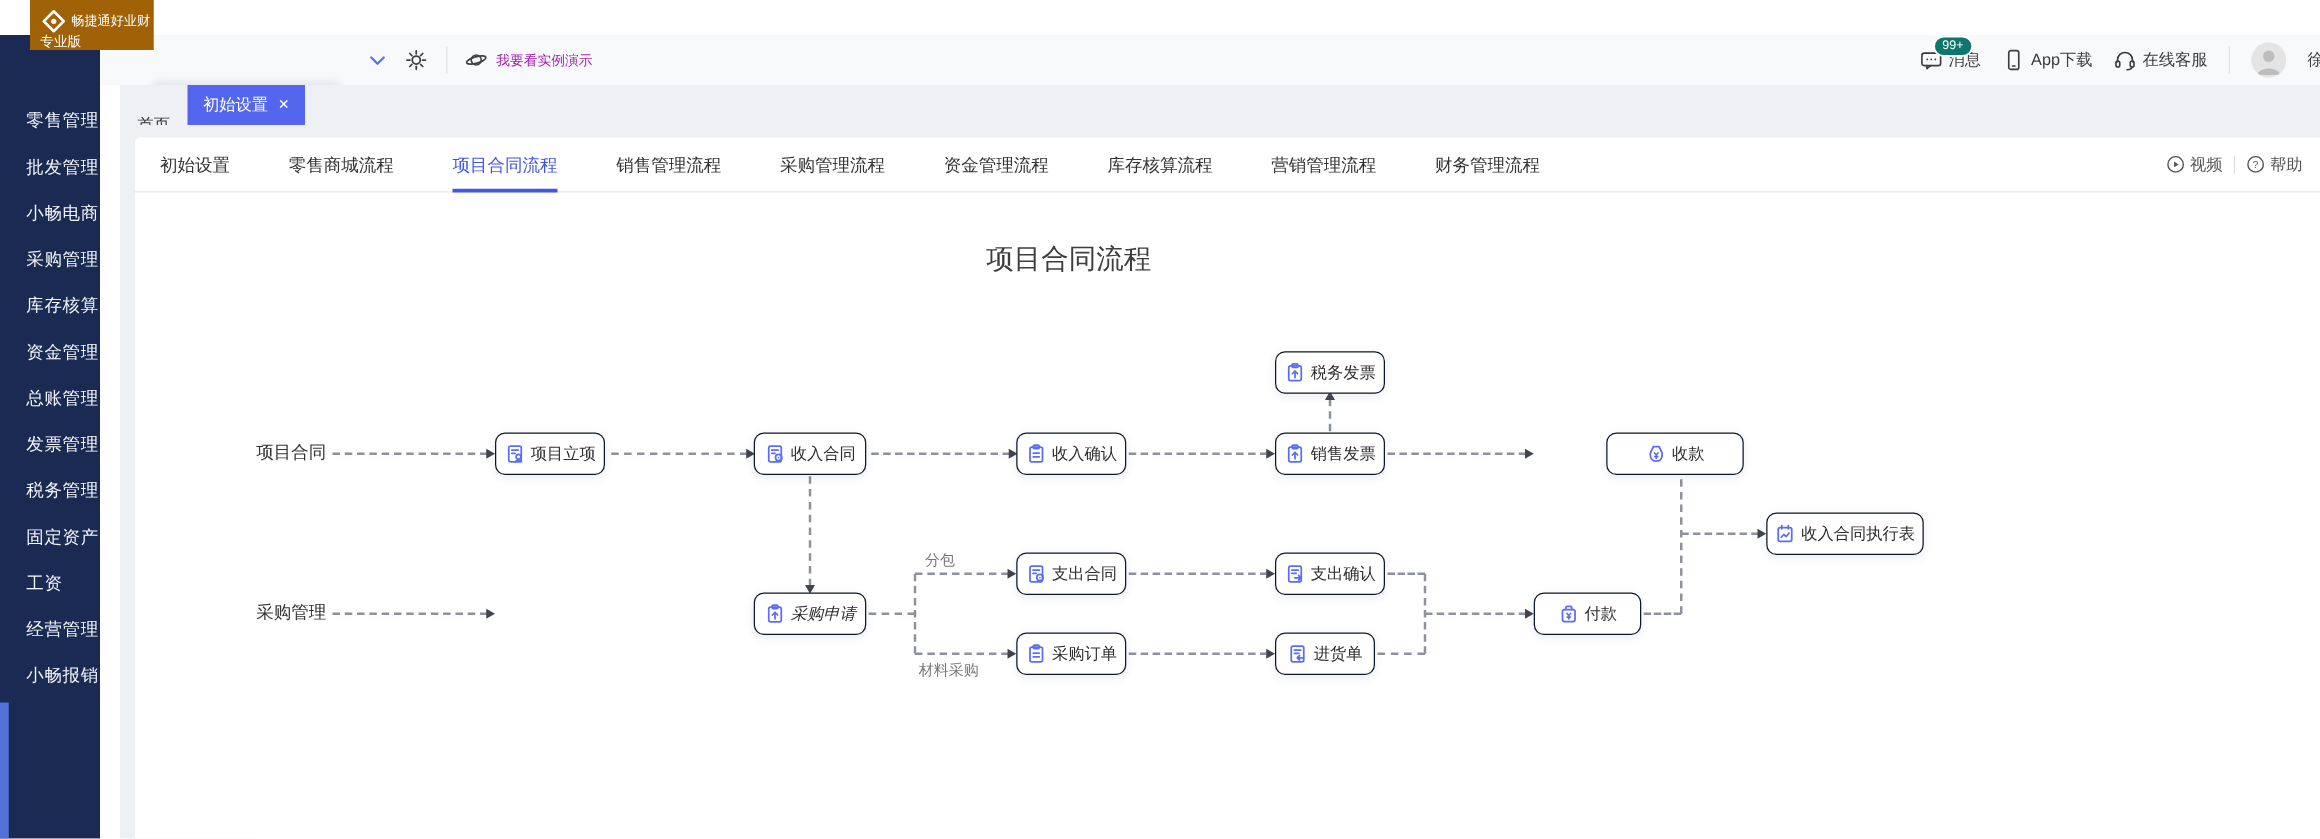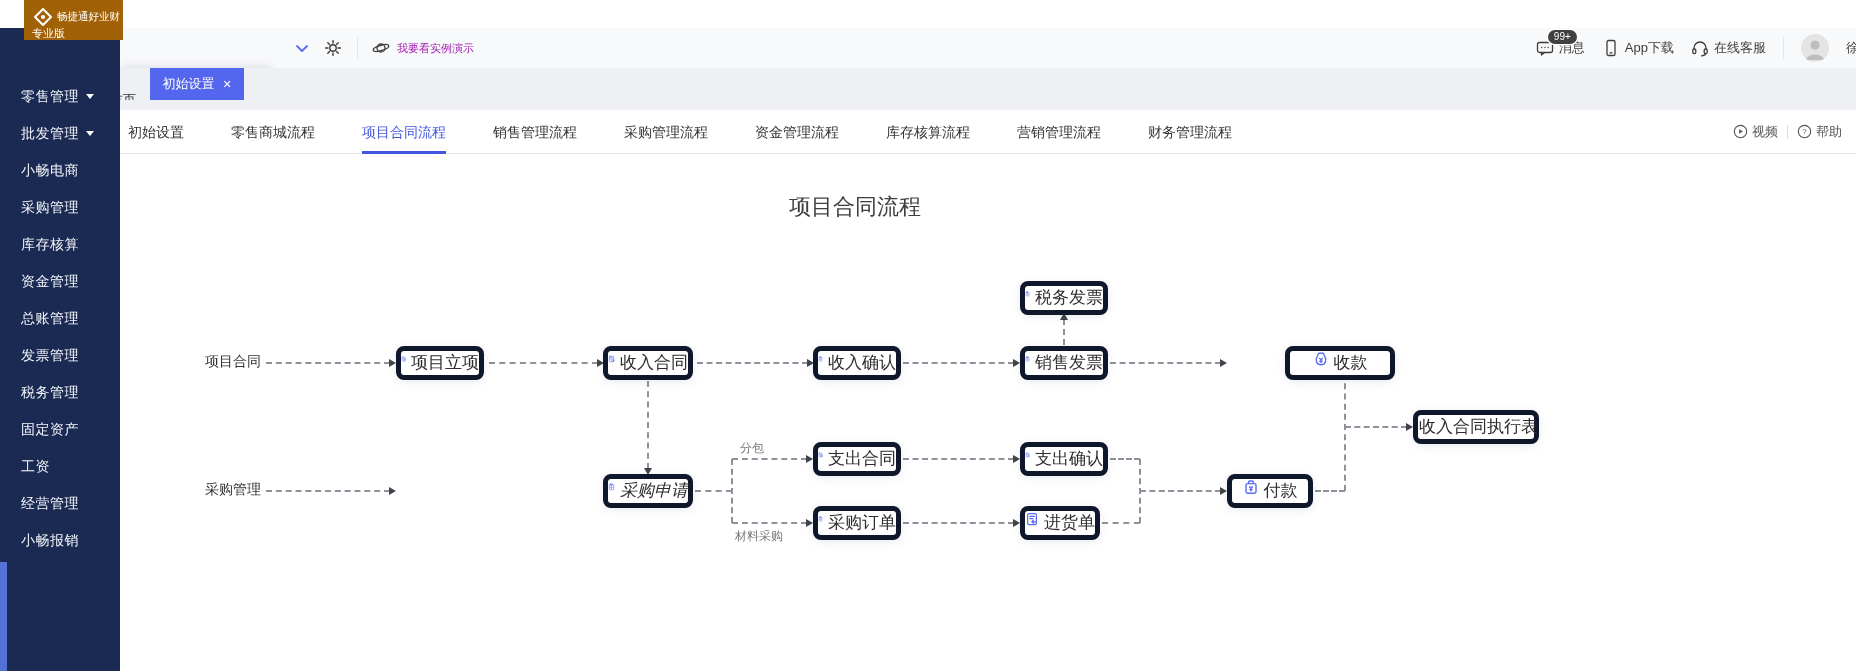--- a/index.html
+++ b/index.html
@@ -15,51 +15,51 @@
   .logo-glyph{position:absolute;left:9px;top:7px;}
 
   .blur-blob{position:absolute;background:#e3e5ea;border-radius:4px;filter:blur(3px);}
   .search-underline{position:absolute;left:110px;top:62px;width:200px;height:1px;background:#dcdee3;}
   .hdr-abs{position:absolute;display:flex;align-items:center;height:40px;top:0;}
   .hdr-divider{position:absolute;top:9px;width:1px;height:22px;background:#e3e3e8;}
   .demo-text{font-size:11px;color:#a21caf;margin-left:7px;}
 
   .hdr-right{position:absolute;right:-16px;top:0;height:40px;display:flex;align-items:center;gap:17px;z-index:2;}
   .hdr-item{display:flex;align-items:center;gap:5px;font-size:13px;color:#3c3c3c;position:relative;white-space:nowrap;}
-  .badge{position:absolute;top:-9px;left:12px;background:#404040;color:#fff;font-size:10px;line-height:14px;padding:0 6px;border-radius:8px;box-shadow:0 0 0 1.5px #fff;}
+  .badge{position:absolute;top:-9px;left:12px;background:#0f766e;color:#fff;font-size:10px;line-height:14px;padding:0 6px;border-radius:8px;box-shadow:0 0 0 1.5px #fff;}
   .avatar{width:28px;height:28px;border-radius:50%;background:#e4e4e4;overflow:hidden;display:flex;align-items:flex-end;justify-content:center;}
   .username{font-size:13px;color:#3c3c3c;white-space:nowrap;}
 
   
   .wintabs{position:absolute;left:96px;top:68px;width:1760px;height:32px;background:#eef0f4;}
   .wt-home{position:absolute;left:14px;top:16px;height:32px;line-height:32px;font-size:13px;color:#333;}
   .wt-active{position:absolute;left:54px;top:0;height:32px;width:94px;background:#5566ee;color:#fff;font-size:13px;display:flex;align-items:center;justify-content:center;gap:8px;}
   .wt-close{font-size:11px;line-height:1;}
 
   
-  .sidebar{position:absolute;left:0;top:28px;width:120px;height:643px;background:#1a2a52;z-index:2;}
+  .sidebar{position:absolute;left:0;top:28px;width:80px;height:643px;background:#1a2a52;z-index:2;}
   .side-items{position:absolute;left:0;top:50px;width:96px;display:flex;flex-direction:column;}
   .side-item{height:37px;display:flex;align-items:center;padding-left:21px;color:#f4f6fb;font-size:14px;letter-spacing:.5px;white-space:nowrap;cursor:pointer;}
   .caret{width:0;height:0;border-left:4px solid transparent;border-right:4px solid transparent;border-top:5px solid #fff;margin-left:7px;}
   .scroll-strip{position:absolute;left:0;top:562px;width:7px;height:109px;background:#5272d8;z-index:4;}
 
   
   .main-bg{position:absolute;left:96px;top:100px;width:1760px;height:571px;background:#eef0f4;}
   .card{position:absolute;left:108px;top:110px;width:1748px;height:561px;background:#fff;border-top-left-radius:4px;}
   .flowtabs{position:relative;height:44px;border-bottom:1px solid #e8e8ec;display:flex;align-items:center;padding:0 14px 0 20px;gap:47px;}
   .ftab{height:44px;line-height:44px;font-size:14px;color:#333;cursor:pointer;white-space:nowrap;}
   .ftab.active{color:#4356e0;border-bottom:3px solid #4356e0;font-weight:500;}
   .tabs-right{margin-left:auto;display:flex;align-items:center;gap:9px;font-size:13px;color:#555;}
   .tr-item{display:flex;align-items:center;gap:4px;}
   .tr-div{width:1px;height:14px;background:#ddd;}
 
   
   .flow-layer{position:absolute;left:0;top:0;width:1856px;height:671px;pointer-events:none;}
   .flow-title{position:absolute;left:855px;top:192px;transform:translateX(-50%);font-size:22px;color:#3e3e3e;font-weight:500;white-space:nowrap;}
-  .flow-node{position:absolute;height:34px;background:#fff;border:5px solid #0f172a;border-radius:8px;box-shadow:0 2px 8px rgba(50,60,120,.10);display:flex;justify-content:center;gap:5px;font-size:17px;color:#2d2d2d;pointer-events:auto;cursor:pointer;white-space:nowrap;}
+  .flow-node{position:absolute;height:34px;background:#fff;border:1px solid #0f172a;border-radius:8px;box-shadow:0 2px 8px rgba(50,60,120,.10);display:flex;align-items:center;justify-content:center;gap:5px;font-size:13px;color:#2d2d2d;pointer-events:auto;cursor:pointer;white-space:nowrap;}
   .flow-row-label{position:absolute;font-size:14px;color:#333;font-weight:500;white-space:nowrap;}
   .flow-branch-label{position:absolute;font-size:12px;color:#787878;white-space:nowrap;}
   .edge-h{position:absolute;height:0;border-top:2px dashed #8d929b;}
   .edge-v{position:absolute;width:0;border-left:2px dashed #8d929b;}
   .head{position:absolute;width:0;height:0;}
   .head-right{border-left:7px solid #42454c;border-top:4px solid transparent;border-bottom:4px solid transparent;}
   .head-up{border-bottom:7px solid #42454c;border-left:4px solid transparent;border-right:4px solid transparent;}
   .head-down{border-top:7px solid #42454c;border-left:4px solid transparent;border-right:4px solid transparent;}
 </style>
 </head>

